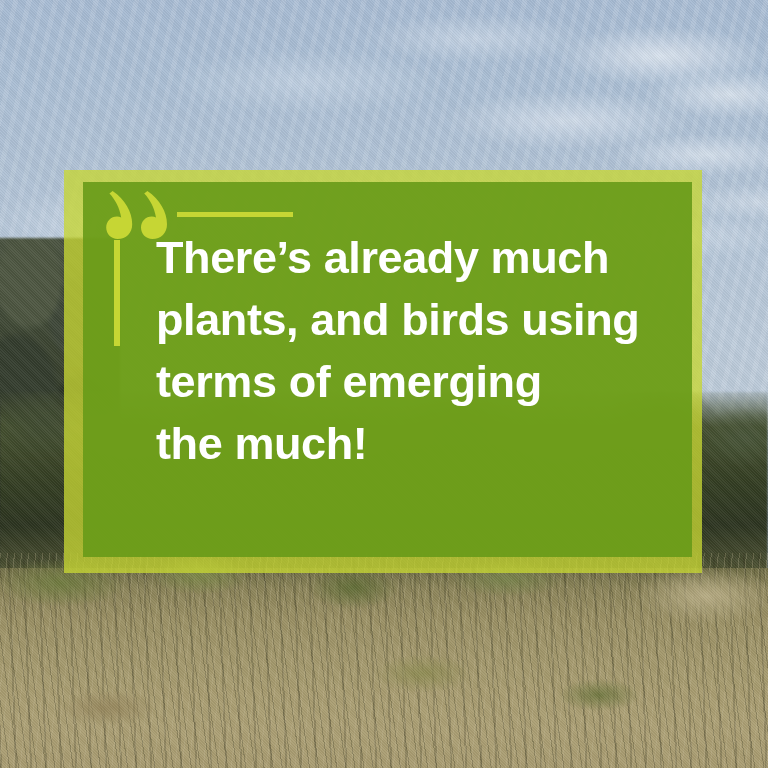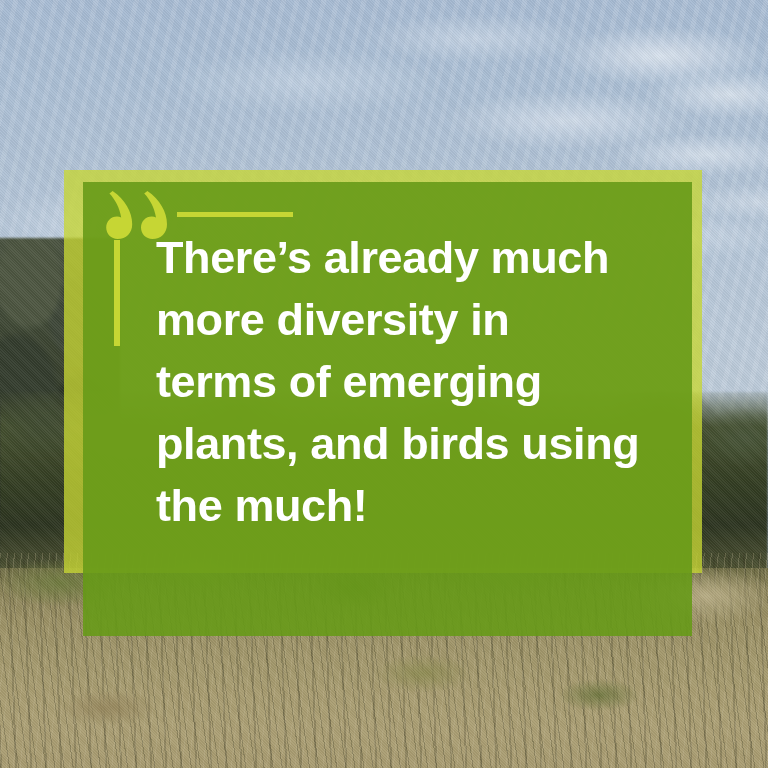--- a/index.html
+++ b/index.html
@@ -155,21 +155,21 @@
     width: 638px;
     height: 403px;
     background: rgba(198, 214, 52, .78);
     box-sizing: border-box;
   }
   .quote-panel {
     position: absolute;
     left: 83px;
     top: 182px;
     width: 609px;
-    height: 454px;
+    height: 375px;
     background: rgba(103, 154, 24, .90);
     box-sizing: border-box;
     overflow: hidden;
   }
 
   .deco-row {
     position: absolute;
     left: 22px;
     top: 9px;
     height: 52px;
@@ -236,21 +236,20 @@
         <path fill="#c6d634" d="M12.6 48c-6.4 0-11.4-4.9-11.4-11.4C1.2 30.4 5.9 25.6 12 25.6c1.6 0 3 .3 4.2.8C14.4 16.5 10.3 8.6 4.4 2.5L7.6 0c12.4 8.4 19.6 21 19.6 33.2C27.2 42 21.2 48 12.6 48z"></path>
         <path fill="#c6d634" d="M47.4 48C41 48 36 43.1 36 36.6c0-6.2 4.7-11 10.8-11 1.6 0 3 .3 4.2.8-1.8-9.9-5.9-17.8-11.8-23.9L42.4 0C54.8 8.4 62 21 62 33.2 62 42 56 48 47.4 48z"></path>
       </svg>
       <div class="deco-rule"></div>
     </div>
 
     <div class="deco-vline"></div>
 
     <blockquote class="quote-text">
       <span class="ln">There’s already much</span>
-      <span class="ln">more diversity in</span>
+      <span class="ln">plants, and birds using</span>
       <span class="ln">terms of emerging</span>
-      <span class="ln">plants, and birds using</span>
       <span class="ln">the much!</span>
     </blockquote>
 
   </div>
 
 </div>
 
 </body></html>

